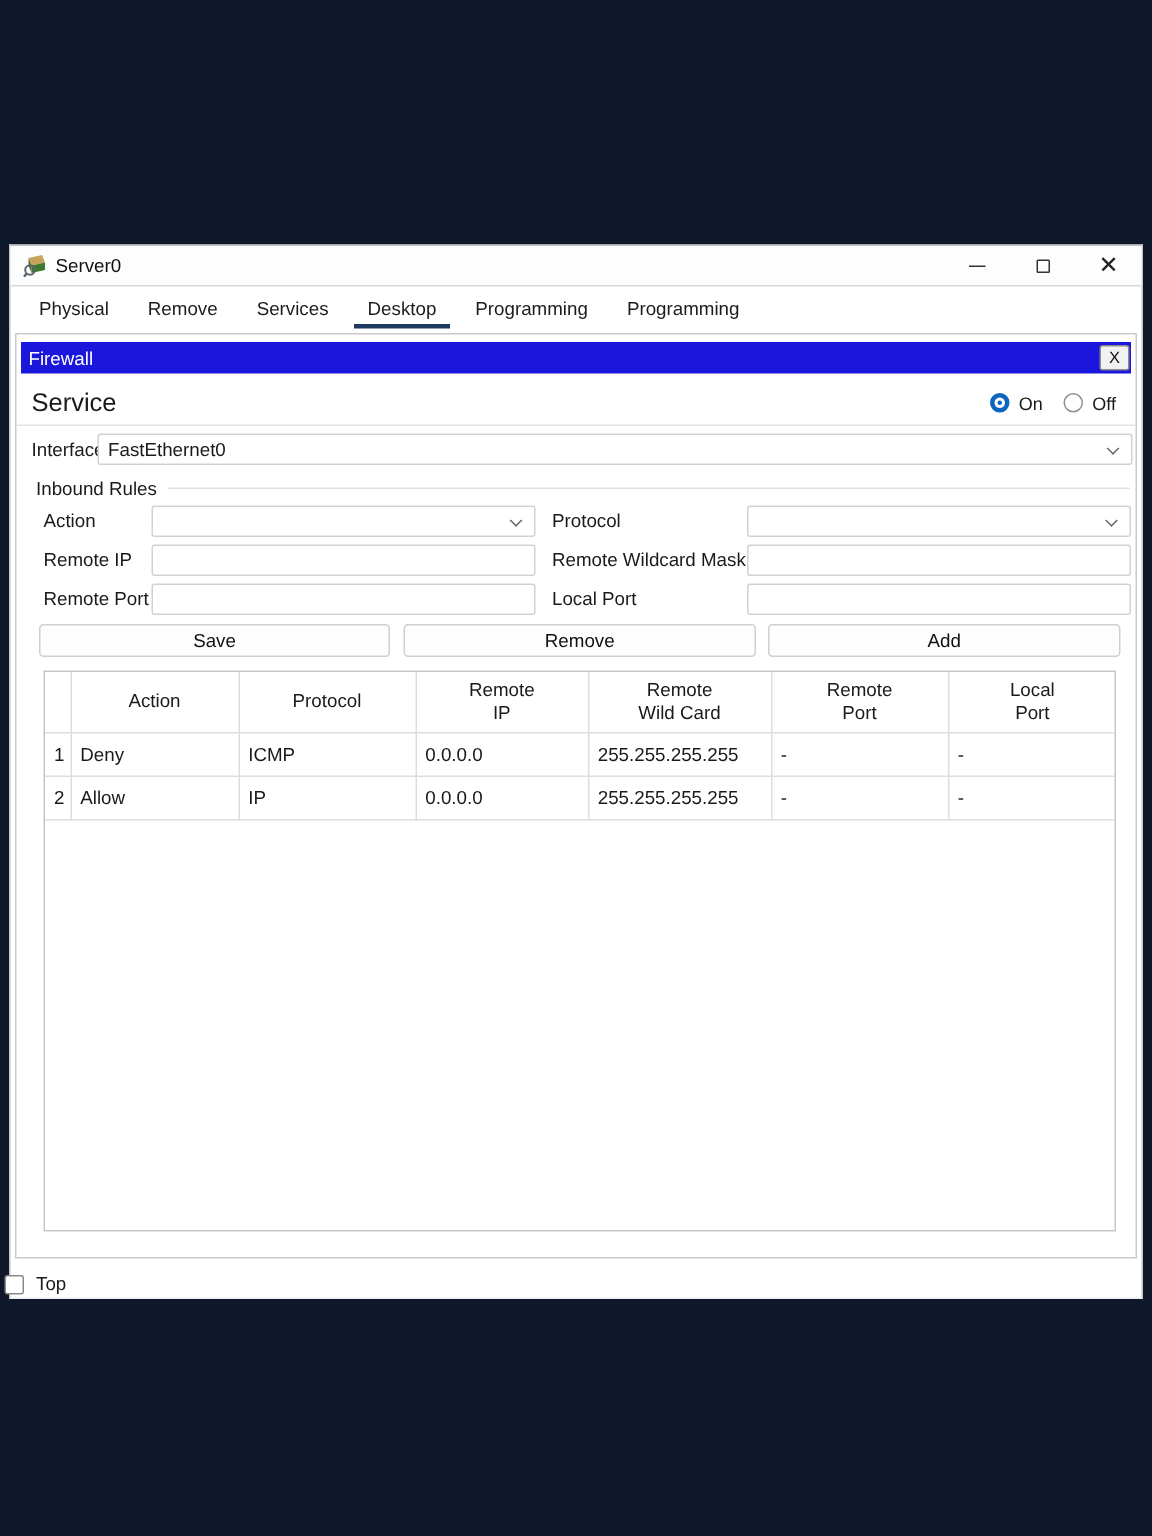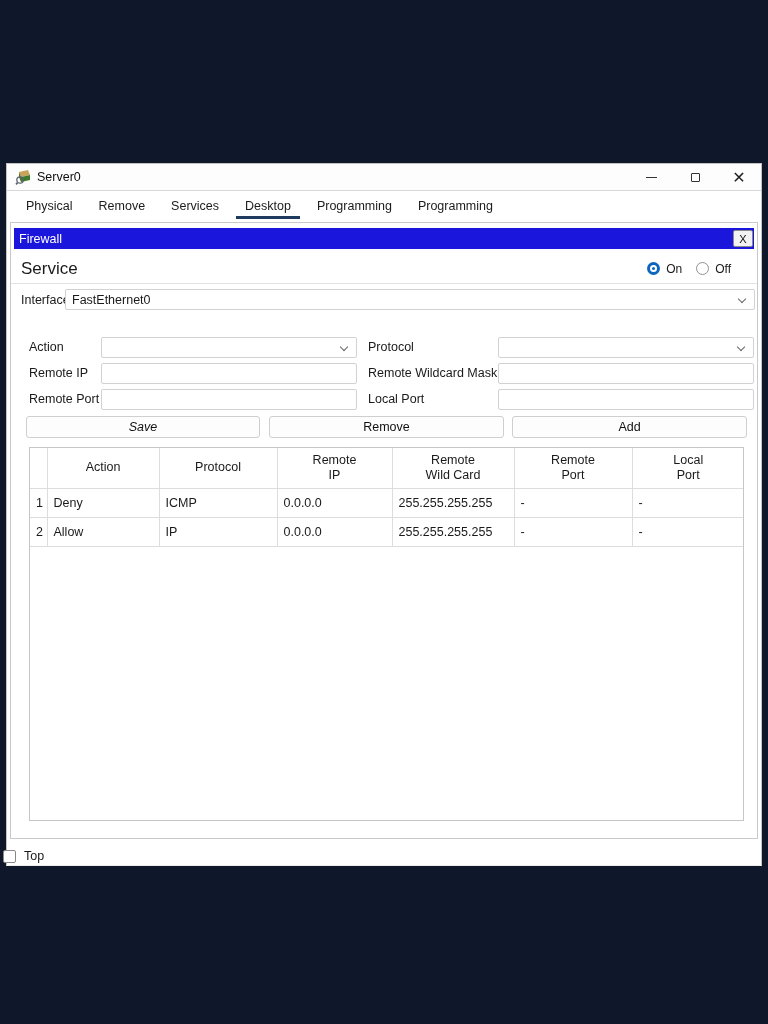--- a/index.html
+++ b/index.html
@@ -74,21 +74,21 @@
   .f-input { position:absolute; height:21px; background:#fff; border:1px solid #d2d2d2;
     border-radius:2px; font-family:"Liberation Sans",sans-serif; font-size:12px; padding:0 5px; outline:none; }
   .row1 { top:114px; } .row2 { top:140px; } .row3 { top:166px; }
   .lcol-lbl { left:18px; } .lcol-field { left:90px; width:256px; }
   .rcol-lbl { left:357px; } .rcol-field { left:487px; width:256px; }
 
   
   .btn { position:absolute; top:193px; height:22px; background:#fdfdfd;
     border:1px solid #cfcfcf; border-radius:3px; font-size:12.5px;
     display:flex; align-items:center; justify-content:center; color:#111; }
-  .btn-save { left:15px; width:234px;font-style:italic; }
+  .btn-save { left:15px; width:234px; }
   .btn-remove { left:258px; width:235px; }
   .btn-add { left:501px; width:235px; }
 
   
   .table-wrap { position:absolute; left:18px; top:224px; width:715px; height:374px;
     border:1px solid #c6c6c6; background:#fff; overflow:hidden; }
   table.rules { border-collapse:collapse; table-layout:fixed; width:714px; font-size:12.5px; }
   table.rules th, table.rules td { border:1px solid #dddddd; }
   table.rules thead th { height:40px; font-weight:400; text-align:center;
     vertical-align:middle; white-space:pre-line; line-height:1.2; border-top:none; }
@@ -151,32 +151,36 @@
       <div class="service-row">
         <span class="lbl">Service</span>
         <div class="radio-group">
           <span class="radio on">
               <span class="mid">
                 <span class="dot"></span>
               </span>
             </span>
           <span class="radio-label">On</span>
           <span class="radio off"></span>
-          <span class="radio-label" style="margin-right:20px;">Off</span>
+          <span class="radio-label" style="margin-right:7px;">Off</span>
         </div>
       </div>
 
       <div class="iface-row">
         <span class="lbl">Interface</span>
         <div class="combo iface-combo">
           <span>FastEthernet0</span>
           <span class="chev"></span>
         </div>
       </div>
 
+      <div class="group-legend">
+        <span class="lbl">Inbound Rules</span>
+        <span class="line"></span>
+      </div>
 
       <span class="form-label row1 lcol-lbl">Action</span>
       <div class="f-field combo row1 lcol-field">
         <span></span>
         <span class="chev"></span>
       </div>
       <span class="form-label row1 rcol-lbl">Protocol</span>
       <div class="f-field combo row1 rcol-field">
         <span></span>
         <span class="chev"></span>

